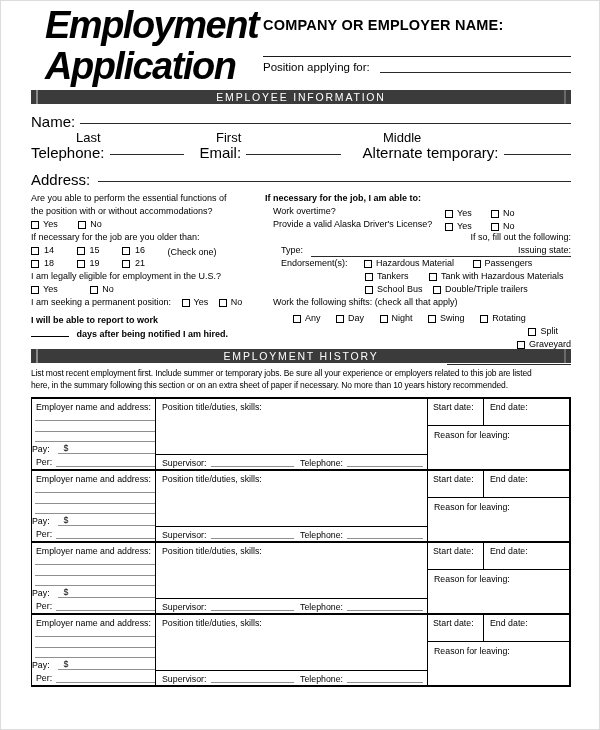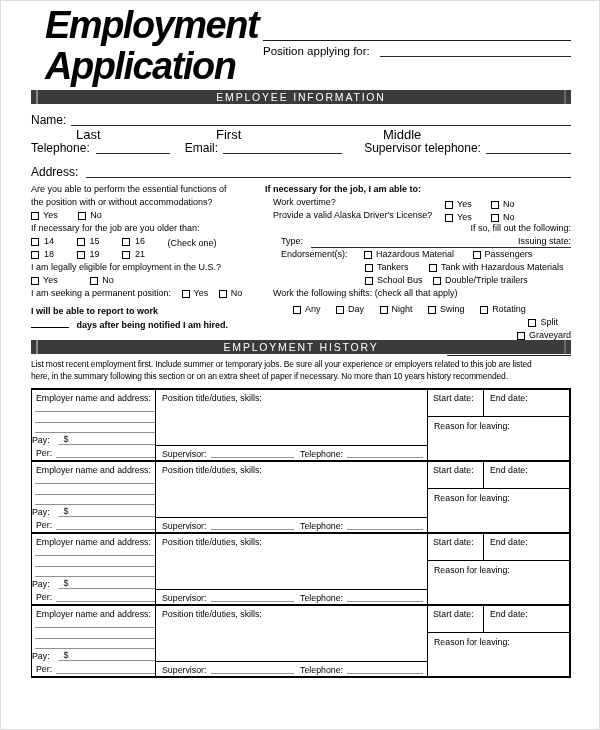--- a/index.html
+++ b/index.html
@@ -26,21 +26,21 @@
          background:#3b3b3b; color:#fff; text-align:center;
          font-size:10.5px; letter-spacing:1.8px; }
   .bar::before { content:""; position:absolute; left:5px; top:0; bottom:0; width:2px; background:#8a8a8a; }
   .bar::after  { content:""; position:absolute; right:5px; top:0; bottom:0; width:2px; background:#6a6a6a; }
 
   
   .wl { display:inline-block; border-bottom:1px solid #2a2a2a; height:11px; }
   .flex1 { flex:1; }
 
   
-  .f-row { display:flex; align-items:center; font-size:12px; }
+  .f-row { display:flex; align-items:flex-start; font-size:15px; }
   .name-row { margin-top:9px; }
   .name-row .wl { margin-left:5px; }
   .subl { position:relative; height:12px; font-size:13px; }
   .subl span { position:absolute; top:0; }
   .subl .s1 { left:45px; } .subl .s2 { left:185px; } .subl .s3 { left:352px; }
   .tel-row { margin-top:2px; }
   .tel-line { width:74px; margin-left:6px; }
   .lbl-email { margin-left:15px; }
   .email-line { flex:1.4; margin-left:5px; }
   .lbl-alt { margin-left:22px; }
@@ -103,20 +103,21 @@
 <body>
 
 <div class="page">
 
   <div class="hdr">
     <div class="title">
       <div>Employment</div>
       <div>Application</div>
     </div>
     <div class="hdr-right">
+      <div class="company-label">COMPANY OR EMPLOYER NAME:</div>
       <div class="company-line"></div>
       <div class="pos-row">
         <span>Position applying for:</span>
         <span class="wl flex1"></span>
       </div>
     </div>
   </div>
 
   <div class="bar">
     <span>EMPLOYEE INFORMATION</span>
@@ -129,21 +130,21 @@
   <div class="subl">
     <span class="s1">Last</span>
     <span class="s2">First</span>
     <span class="s3">Middle</span>
   </div>
   <div class="f-row tel-row">
     <span>Telephone:</span>
     <span class="wl tel-line"></span>
     <span class="lbl-email">Email:</span>
     <span class="wl email-line"></span>
-    <span class="lbl-alt">Supervisor telephone:</span>
+    <span class="lbl-alt">Alternate temporary:</span>
     <span class="wl alt-line"></span>
   </div>
   <div class="f-row addr-row">
     <span>Address:</span>
     <span class="wl flex1"></span>
   </div>
 
   <div class="qs">
     <div class="q-left">
       <div class="q-line">Are you able to perform the essential functions of</div>

